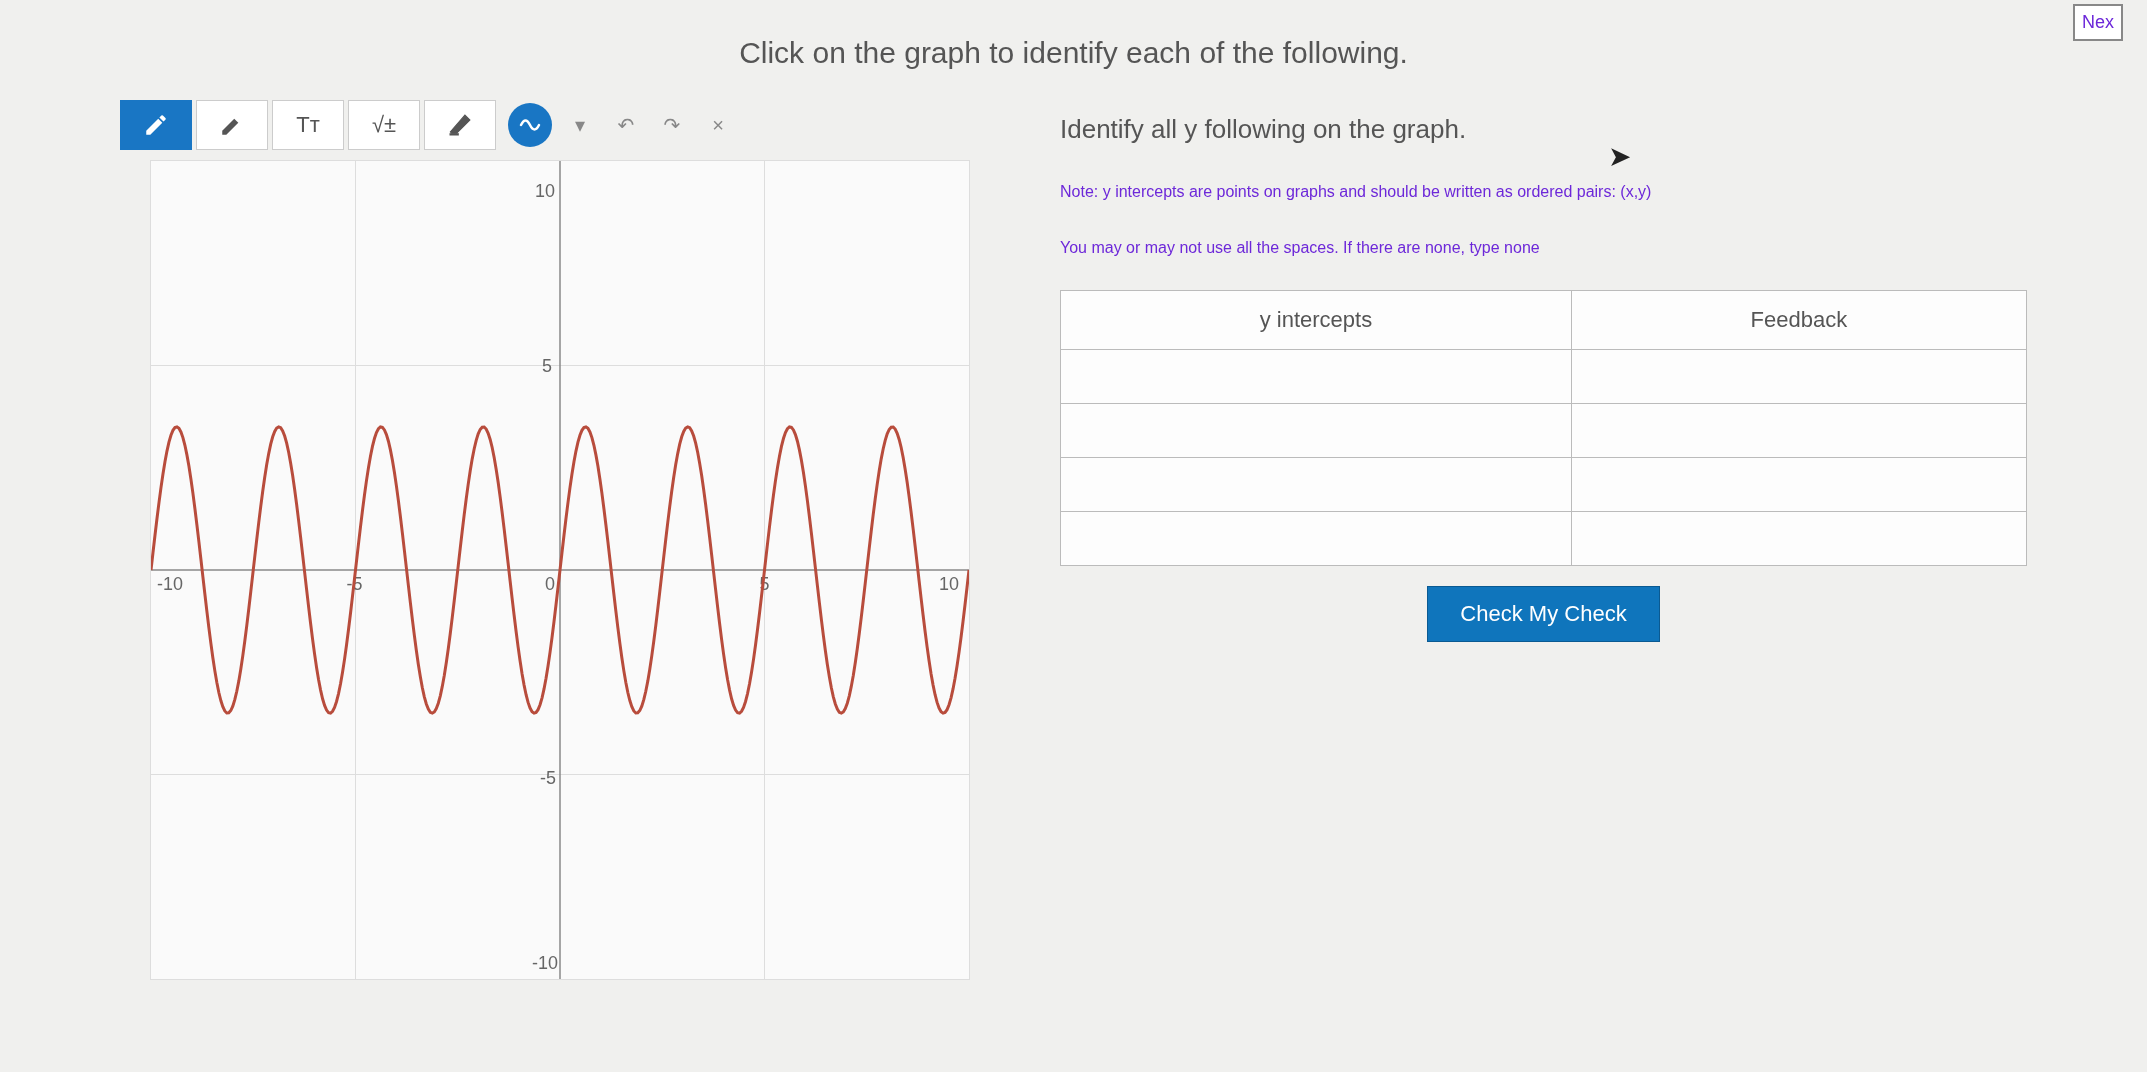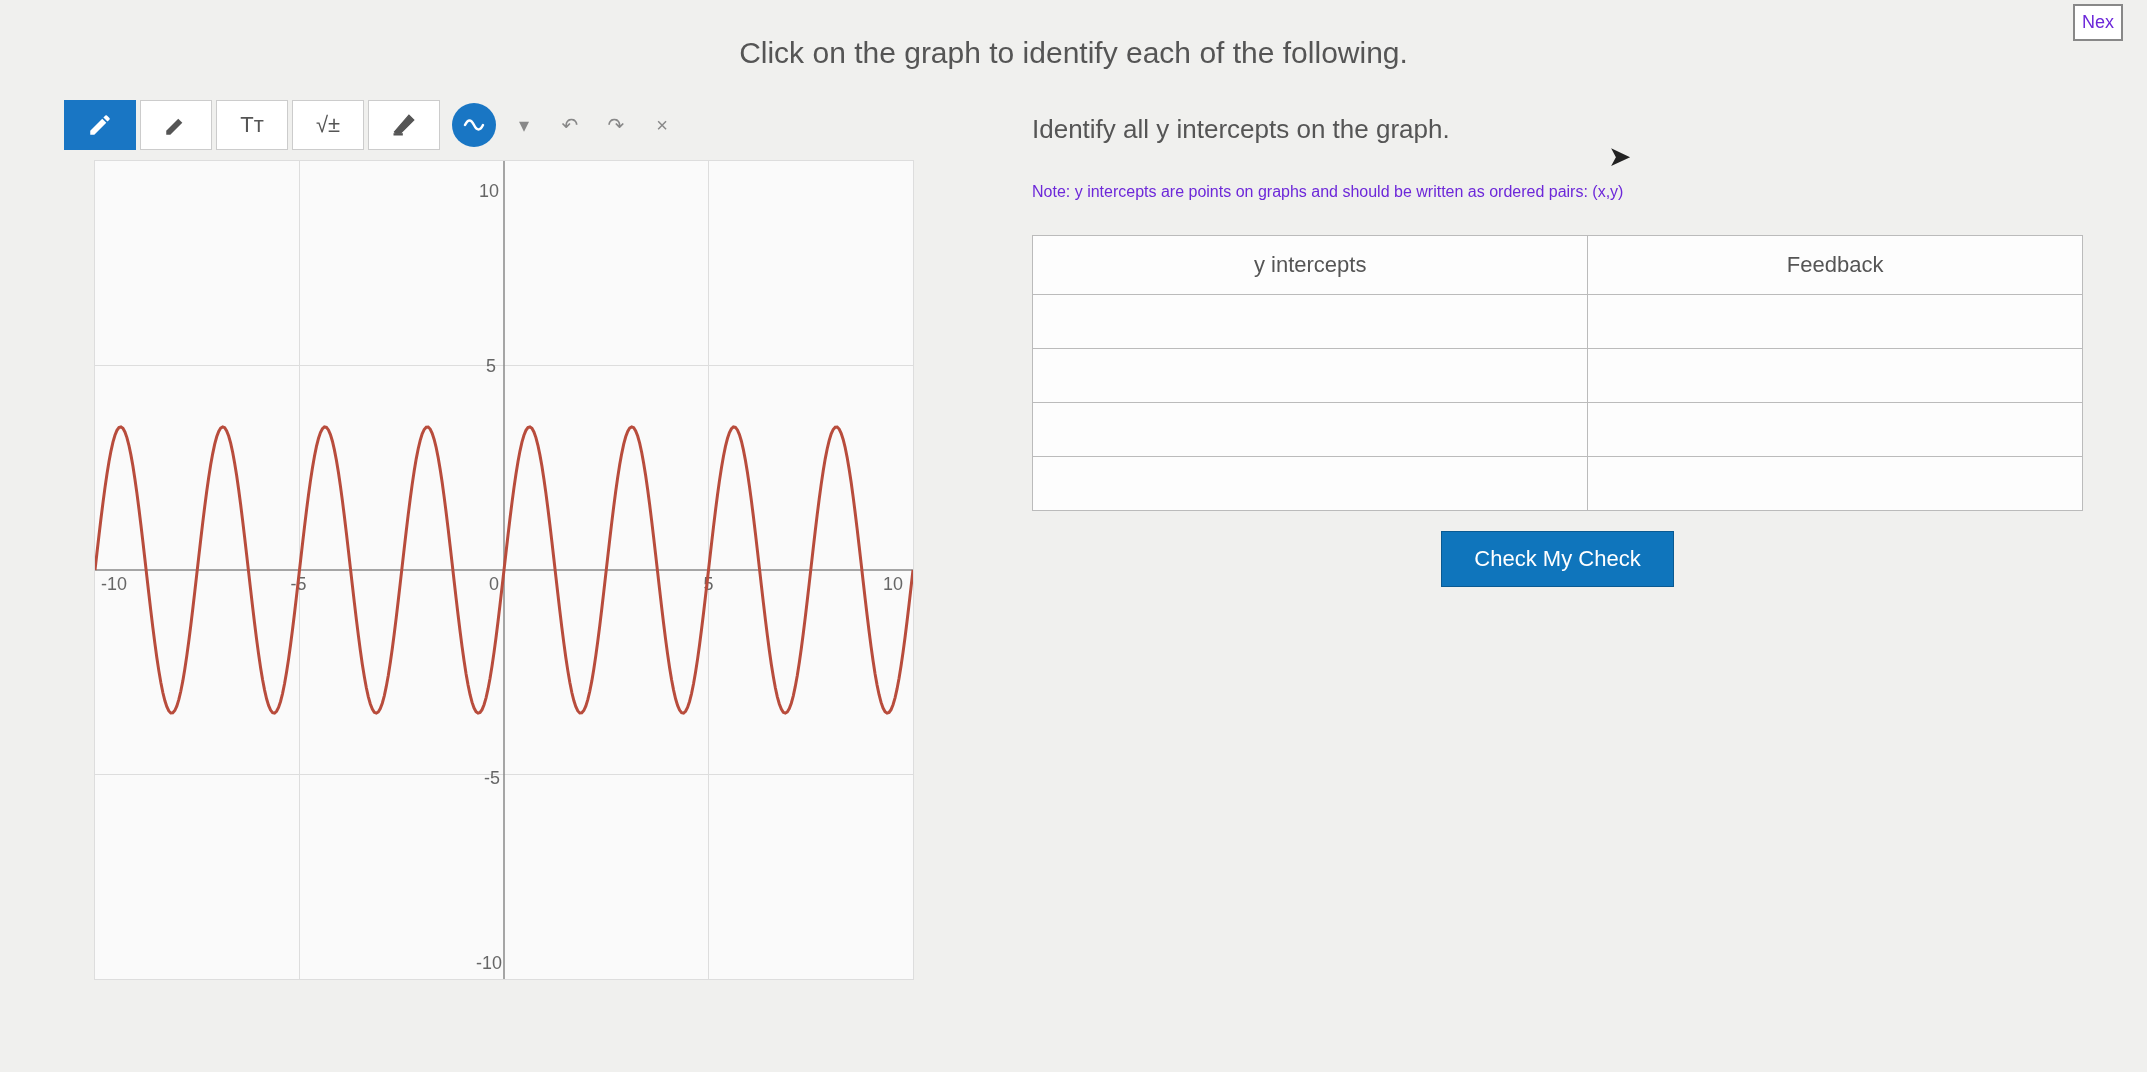--- a/index.html
+++ b/index.html
@@ -14,22 +14,22 @@
     .instruction {
       text-align: center;
       font-size: 30px;
       color: #555;
       padding: 20px 0 30px;
       font-weight: 400;
       margin-top: 16px;
     }
     .content-row {
       display: flex;
-      padding: 0 64px;
-      gap: 88px;
+      padding: 0 120px;
+      gap: 60px;
     }
     .left-col {
       width: 880px;
     }
     .right-col {
       flex: 1;
       padding-top: 10px;
     }
     .toolbar {
       display: flex;
@@ -219,22 +219,23 @@
         <text x="196" y="430" class="axis-label">-5</text>
         <text x="610" y="430" class="axis-label">5</text>
         <text x="790" y="430" class="axis-label">10</text>
 
         <path id="wave-path" stroke="#b84c3c" stroke-width="3" fill="none" d="M0.0 410.0 L2.0 392.5 L4.0 375.2 L6.0 358.4 L8.0 342.4 L10.0 327.4 L12.0 313.7 L14.0 301.4 L16.0 290.8 L18.0 281.9 L20.0 274.9 L22.0 270.0 L24.0 267.2 L26.0 266.5 L28.0 268.0 L30.0 271.6 L32.0 277.3 L34.0 285.0 L36.0 294.6 L38.0 305.8 L40.0 318.7 L42.0 332.9 L44.0 348.3 L46.0 364.6 L48.0 381.6 L50.0 399.0 L52.0 416.6 L54.0 434.1 L56.0 451.2 L58.0 467.7 L60.0 483.3 L62.0 497.9 L64.0 511.1 L66.0 522.8 L68.0 532.8 L70.0 540.9 L72.0 547.1 L74.0 551.3 L76.0 553.3 L78.0 553.2 L80.0 550.9 L82.0 546.5 L84.0 540.0 L86.0 531.6 L88.0 521.4 L90.0 509.5 L92.0 496.1 L94.0 481.4 L96.0 465.7 L98.0 449.1 L100.0 431.9 L102.0 414.4 L104.0 396.8 L106.0 379.4 L108.0 362.5 L110.0 346.3 L112.0 331.1 L114.0 317.0 L116.0 304.3 L118.0 293.3 L120.0 283.9 L122.0 276.5 L124.0 271.1 L126.0 267.7 L128.0 266.5 L130.0 267.4 L132.0 270.5 L134.0 275.7 L136.0 282.9 L138.0 292.0 L140.0 302.9 L142.0 315.3 L144.0 329.3 L146.0 344.4 L148.0 360.5 L150.0 377.3 L152.0 394.6 L154.0 412.2 L156.0 429.7 L158.0 447.0 L160.0 463.6 L162.0 479.5 L164.0 494.3 L166.0 507.9 L168.0 520.0 L170.0 530.4 L172.0 539.1 L174.0 545.8 L176.0 550.4 L178.0 553.0 L180.0 553.4 L182.0 551.6 L184.0 547.8 L186.0 541.8 L188.0 533.9 L190.0 524.1 L192.0 512.6 L194.0 499.6 L196.0 485.2 L198.0 469.7 L200.0 453.3 L202.0 436.2 L204.0 418.8 L206.0 401.2 L208.0 383.8 L210.0 366.7 L212.0 350.3 L214.0 334.8 L216.0 320.4 L218.0 307.4 L220.0 295.9 L222.0 286.1 L224.0 278.2 L226.0 272.2 L228.0 268.4 L230.0 266.6 L232.0 267.0 L234.0 269.6 L236.0 274.2 L238.0 280.9 L240.0 289.6 L242.0 300.0 L244.0 312.1 L246.0 325.7 L248.0 340.5 L250.0 356.4 L252.0 373.0 L254.0 390.3 L256.0 407.8 L258.0 425.4 L260.0 442.7 L262.0 459.5 L264.0 475.6 L266.0 490.7 L268.0 504.7 L270.0 517.1 L272.0 528.0 L274.0 537.1 L276.0 544.3 L278.0 549.5 L280.0 552.6 L282.0 553.5 L284.0 552.3 L286.0 548.9 L288.0 543.5 L290.0 536.1 L292.0 526.7 L294.0 515.7 L296.0 503.0 L298.0 488.9 L300.0 473.7 L302.0 457.5 L304.0 440.6 L306.0 423.2 L308.0 405.6 L310.0 388.1 L312.0 370.9 L314.0 354.3 L316.0 338.6 L318.0 323.9 L320.0 310.5 L322.0 298.6 L324.0 288.4 L326.0 280.0 L328.0 273.5 L330.0 269.1 L332.0 266.8 L334.0 266.7 L336.0 268.7 L338.0 272.9 L340.0 279.1 L342.0 287.2 L344.0 297.2 L346.0 308.9 L348.0 322.1 L350.0 336.7 L352.0 352.3 L354.0 368.8 L356.0 385.9 L358.0 403.4 L360.0 421.0 L362.0 438.4 L364.0 455.4 L366.0 471.7 L368.0 487.1 L370.0 501.3 L372.0 514.2 L374.0 525.4 L376.0 535.0 L378.0 542.7 L380.0 548.4 L382.0 552.0 L384.0 553.5 L386.0 552.8 L388.0 550.0 L390.0 545.1 L392.0 538.1 L394.0 529.2 L396.0 518.6 L398.0 506.3 L400.0 492.6 L402.0 477.6 L404.0 461.6 L406.0 444.8 L408.0 427.5 L410.0 410.0 L412.0 392.5 L414.0 375.2 L416.0 358.4 L418.0 342.4 L420.0 327.4 L422.0 313.7 L424.0 301.4 L426.0 290.8 L428.0 281.9 L430.0 274.9 L432.0 270.0 L434.0 267.2 L436.0 266.5 L438.0 268.0 L440.0 271.6 L442.0 277.3 L444.0 285.0 L446.0 294.6 L448.0 305.8 L450.0 318.7 L452.0 332.9 L454.0 348.3 L456.0 364.6 L458.0 381.6 L460.0 399.0 L462.0 416.6 L464.0 434.1 L466.0 451.2 L468.0 467.7 L470.0 483.3 L472.0 497.9 L474.0 511.1 L476.0 522.8 L478.0 532.8 L480.0 540.9 L482.0 547.1 L484.0 551.3 L486.0 553.3 L488.0 553.2 L490.0 550.9 L492.0 546.5 L494.0 540.0 L496.0 531.6 L498.0 521.4 L500.0 509.5 L502.0 496.1 L504.0 481.4 L506.0 465.7 L508.0 449.1 L510.0 431.9 L512.0 414.4 L514.0 396.8 L516.0 379.4 L518.0 362.5 L520.0 346.3 L522.0 331.1 L524.0 317.0 L526.0 304.3 L528.0 293.3 L530.0 283.9 L532.0 276.5 L534.0 271.1 L536.0 267.7 L538.0 266.5 L540.0 267.4 L542.0 270.5 L544.0 275.7 L546.0 282.9 L548.0 292.0 L550.0 302.9 L552.0 315.3 L554.0 329.3 L556.0 344.4 L558.0 360.5 L560.0 377.3 L562.0 394.6 L564.0 412.2 L566.0 429.7 L568.0 447.0 L570.0 463.6 L572.0 479.5 L574.0 494.3 L576.0 507.9 L578.0 520.0 L580.0 530.4 L582.0 539.1 L584.0 545.8 L586.0 550.4 L588.0 553.0 L590.0 553.4 L592.0 551.6 L594.0 547.8 L596.0 541.8 L598.0 533.9 L600.0 524.1 L602.0 512.6 L604.0 499.6 L606.0 485.2 L608.0 469.7 L610.0 453.3 L612.0 436.2 L614.0 418.8 L616.0 401.2 L618.0 383.8 L620.0 366.7 L622.0 350.3 L624.0 334.8 L626.0 320.4 L628.0 307.4 L630.0 295.9 L632.0 286.1 L634.0 278.2 L636.0 272.2 L638.0 268.4 L640.0 266.6 L642.0 267.0 L644.0 269.6 L646.0 274.2 L648.0 280.9 L650.0 289.6 L652.0 300.0 L654.0 312.1 L656.0 325.7 L658.0 340.5 L660.0 356.4 L662.0 373.0 L664.0 390.3 L666.0 407.8 L668.0 425.4 L670.0 442.7 L672.0 459.5 L674.0 475.6 L676.0 490.7 L678.0 504.7 L680.0 517.1 L682.0 528.0 L684.0 537.1 L686.0 544.3 L688.0 549.5 L690.0 552.6 L692.0 553.5 L694.0 552.3 L696.0 548.9 L698.0 543.5 L700.0 536.1 L702.0 526.7 L704.0 515.7 L706.0 503.0 L708.0 488.9 L710.0 473.7 L712.0 457.5 L714.0 440.6 L716.0 423.2 L718.0 405.6 L720.0 388.1 L722.0 370.9 L724.0 354.3 L726.0 338.6 L728.0 323.9 L730.0 310.5 L732.0 298.6 L734.0 288.4 L736.0 280.0 L738.0 273.5 L740.0 269.1 L742.0 266.8 L744.0 266.7 L746.0 268.7 L748.0 272.9 L750.0 279.1 L752.0 287.2 L754.0 297.2 L756.0 308.9 L758.0 322.1 L760.0 336.7 L762.0 352.3 L764.0 368.8 L766.0 385.9 L768.0 403.4 L770.0 421.0 L772.0 438.4 L774.0 455.4 L776.0 471.7 L778.0 487.1 L780.0 501.3 L782.0 514.2 L784.0 525.4 L786.0 535.0 L788.0 542.7 L790.0 548.4 L792.0 552.0 L794.0 553.5 L796.0 552.8 L798.0 550.0 L800.0 545.1 L802.0 538.1 L804.0 529.2 L806.0 518.6 L808.0 506.3 L810.0 492.6 L812.0 477.6 L814.0 461.6 L816.0 444.8 L818.0 427.5 L820.0 410.0 "></path>
       </svg>
     </div>
   </div>
 
   <div class="right-col">
-    <div class="prompt-text">Identify all y intercepts on the graph.</div>
+    <div class="prompt-text">Identify all y following on the graph.</div>
     <div class="note-text">Note: y intercepts are points on graphs and should be written as ordered pairs: (x,y)</div>
+    <div class="note-text">You may or may not use all the spaces.  If there are none, type none</div>
 
     <table class="answer-table">
       <thead>
         <tr>
           <th>y intercepts</th>
           <th>Feedback</th>
         </tr>
       </thead>
       <tbody>
         <tr>

